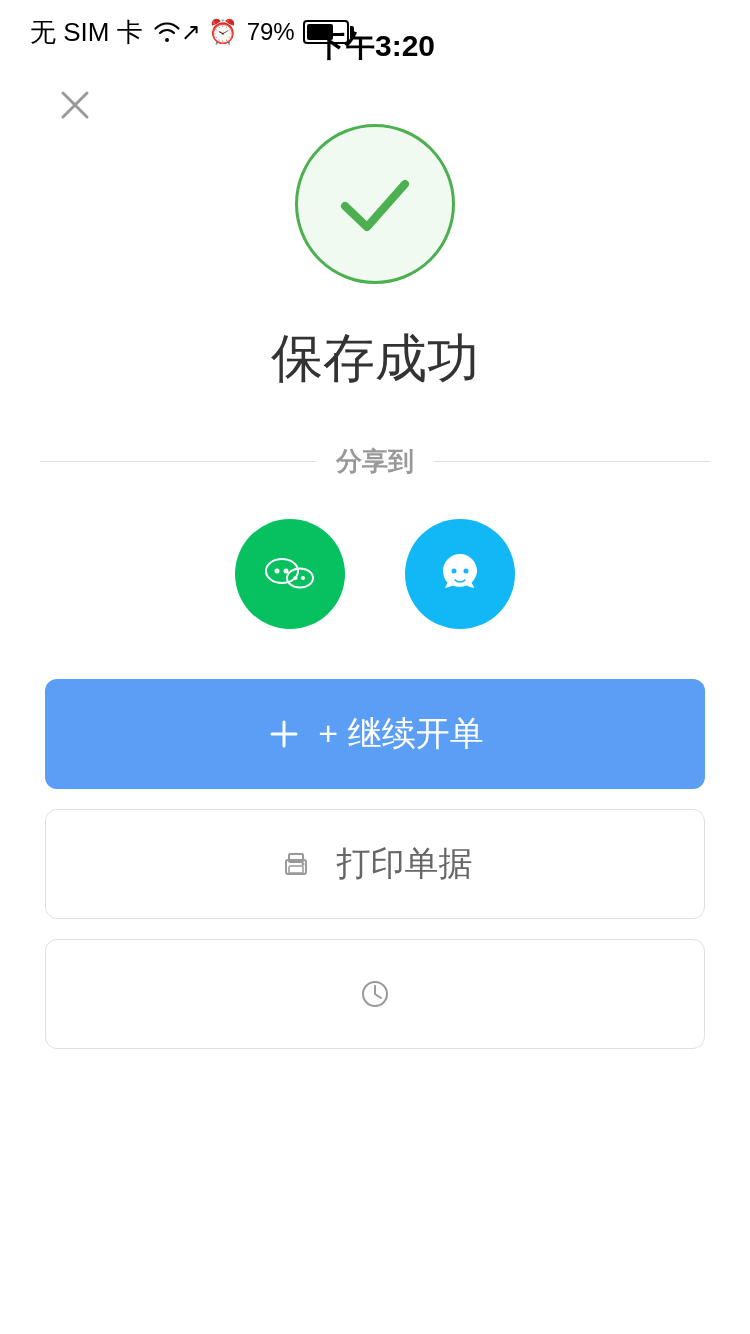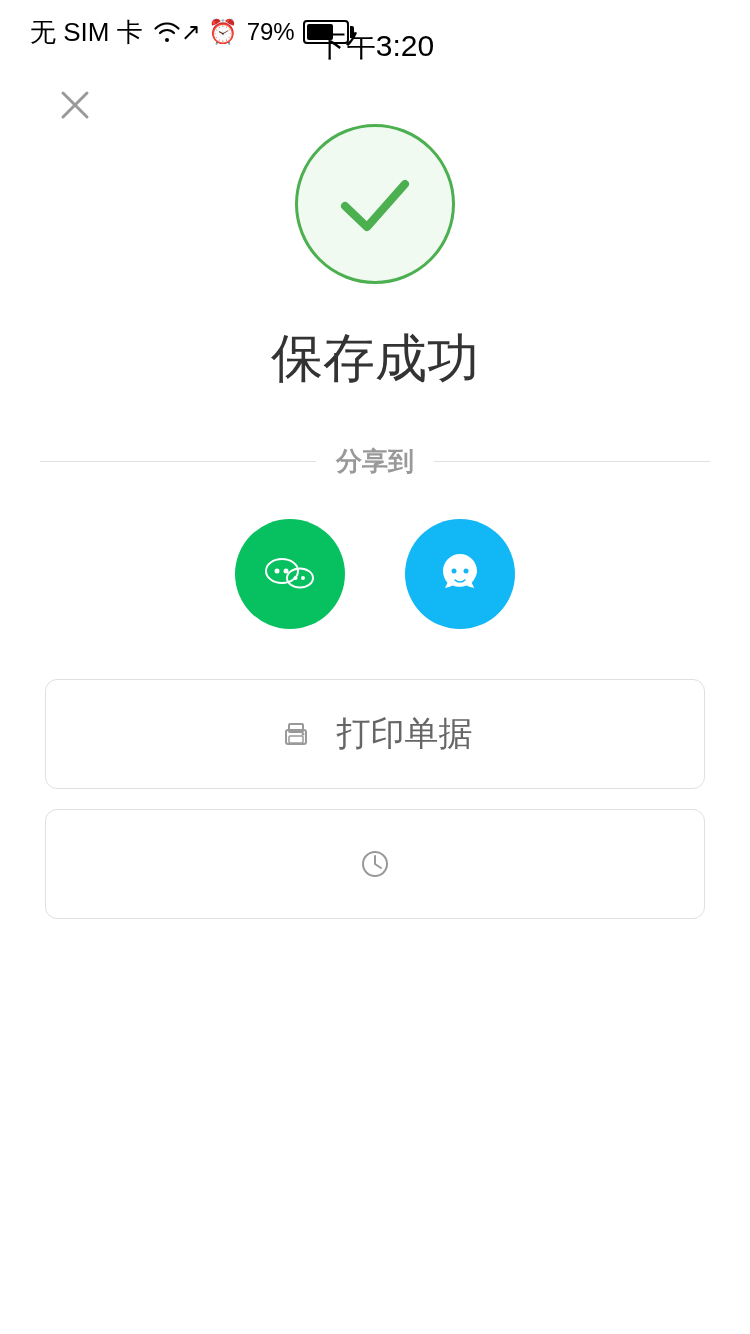--- a/index.html
+++ b/index.html
@@ -31,21 +31,21 @@
       font-weight: 500;
       color: #000;
     }
     .wifi-icon {
       display: inline-block;
       width: 28px;
       height: 22px;
     }
     .status-center {
       font-size: 30px;
-      font-weight: 400;
+      font-weight: 700;
       color: #000;
       position: absolute;
       left: 50%;
       transform: translateX(-50%);
       top: 26px;
     }
     .status-right {
       display: flex;
       align-items: center;
       gap: 8px;
@@ -273,20 +273,27 @@
           <circle cx="26" cy="29" r="2.5" fill="#12B7F5"></circle>
           <circle cx="38" cy="29" r="2.5" fill="#12B7F5"></circle>
           <path d="M27 38s2 2 5 2 5-2 5-2" stroke="#12B7F5" stroke-width="1.5" stroke-linecap="round" fill="none"></path>
         </svg>
       </div>
     </div>
   </div>
 
   <div class="actions">
 
+    <button class="action-btn action-btn-primary">
+      <svg width="36" height="36" viewBox="0 0 36 36" fill="none">
+        <line x1="18" y1="6" x2="18" y2="30" stroke="white" stroke-width="3" stroke-linecap="round"></line>
+        <line x1="6" y1="18" x2="30" y2="18" stroke="white" stroke-width="3" stroke-linecap="round"></line>
+      </svg>
+      <span>+ 继续开单</span>
+    </button>
 
     <button class="action-btn action-btn-secondary">
       <svg width="36" height="36" viewBox="0 0 36 36" fill="none">
         <rect x="8" y="14" width="20" height="14" rx="2" stroke="#999" stroke-width="2" fill="none"></rect>
         <rect x="11" y="8" width="14" height="8" rx="1" stroke="#999" stroke-width="2" fill="none"></rect>
         <rect x="11" y="20" width="14" height="7" rx="1" fill="white" stroke="#999" stroke-width="1.5"></rect>
         <circle cx="25" cy="18" r="1.5" fill="#999"></circle>
       </svg>
       <span>打印单据</span>
     </button>

